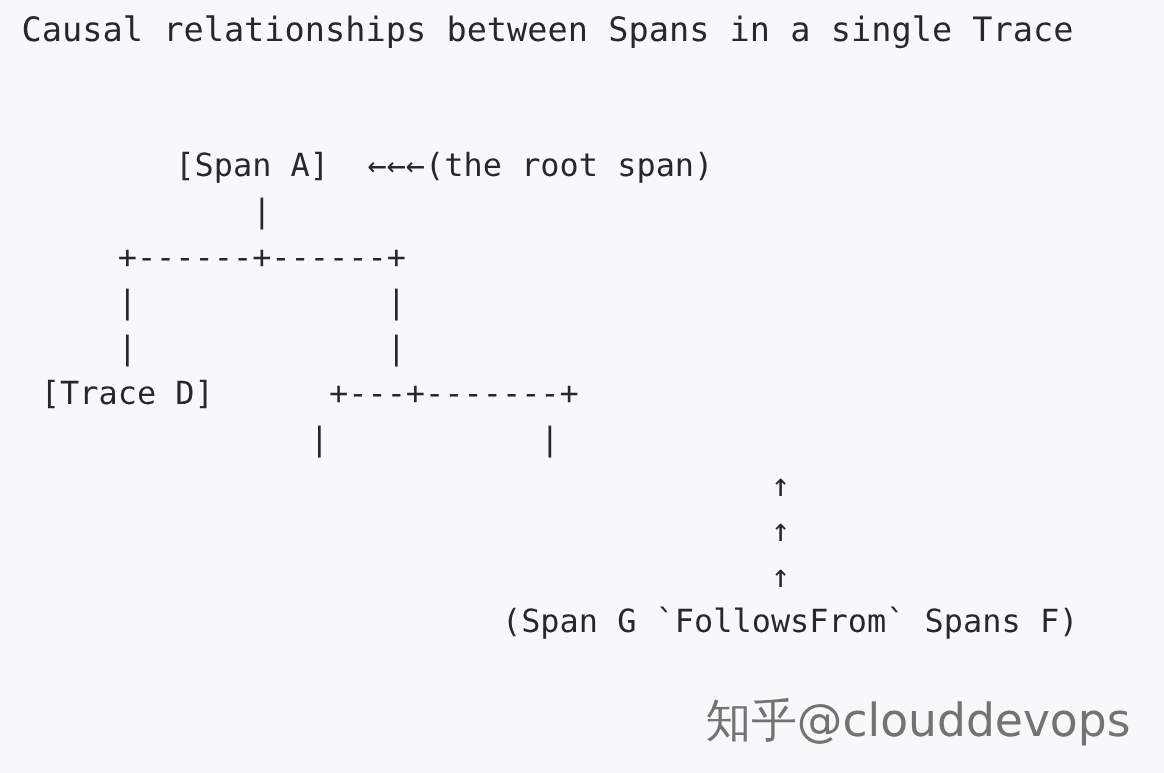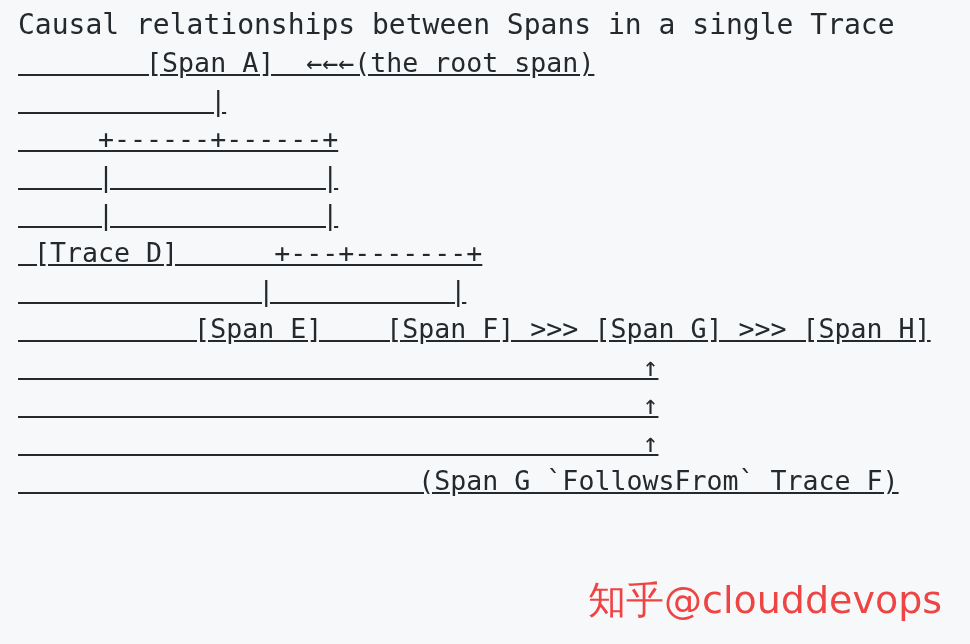--- a/index.html
+++ b/index.html
@@ -26,51 +26,50 @@
     white-space: pre;
     letter-spacing: 0;
   }
   .title {
     height: 38px;
     line-height: 38px;
     font-size: 28px;
     white-space: pre;
   }
   .ascii {
-    text-decoration: underline;
+    margin-top: 76px; 
   }
   .watermark {
     position: absolute;
     left: 588px;
     top: 578px;
     font-family: "DejaVu Sans", "Liberation Sans", sans-serif;
     font-size: 38px;
     line-height: 44px;
-    color: #ef4444;
+    color: #737373;
     white-space: nowrap;
     pointer-events: none;
   }
 </style>
 </head>
 <body>
 
 <div class="canvas">
   <div class="inner">
     <div class="title">Causal relationships between Spans in a single Trace</div>
 
     <div class="ascii">
       <div class="line">        [Span A]  ←←←(the root span)</div>
       <div class="line">            |</div>
       <div class="line">     +------+------+</div>
       <div class="line">     |             |</div>
       <div class="line">     |             |</div>
       <div class="line"> [Trace D]      +---+-------+</div>
       <div class="line">               |           |</div>
-      <div class="line">           [Span E]    [Span F] &gt;&gt;&gt; [Span G] &gt;&gt;&gt; [Span H]</div>
       <div class="line">                                       ↑</div>
       <div class="line">                                       ↑</div>
       <div class="line">                                       ↑</div>
-      <div class="line">                         (Span G `FollowsFrom` Trace F)</div>
+      <div class="line">                         (Span G `FollowsFrom` Spans F)</div>
     </div>
   </div>
 
   <div class="watermark">知乎@clouddevops</div>
 </div>
 
 </body></html>

